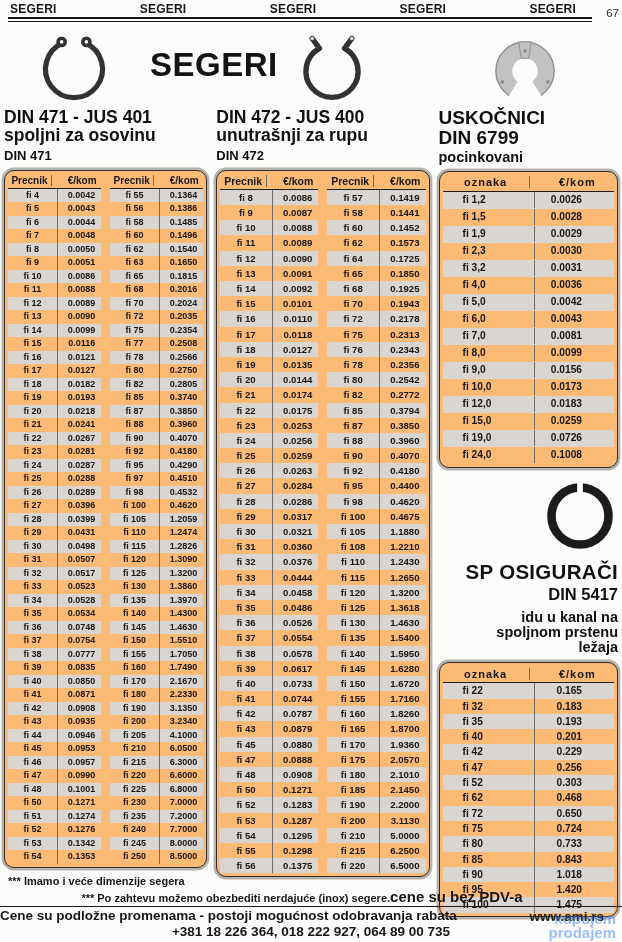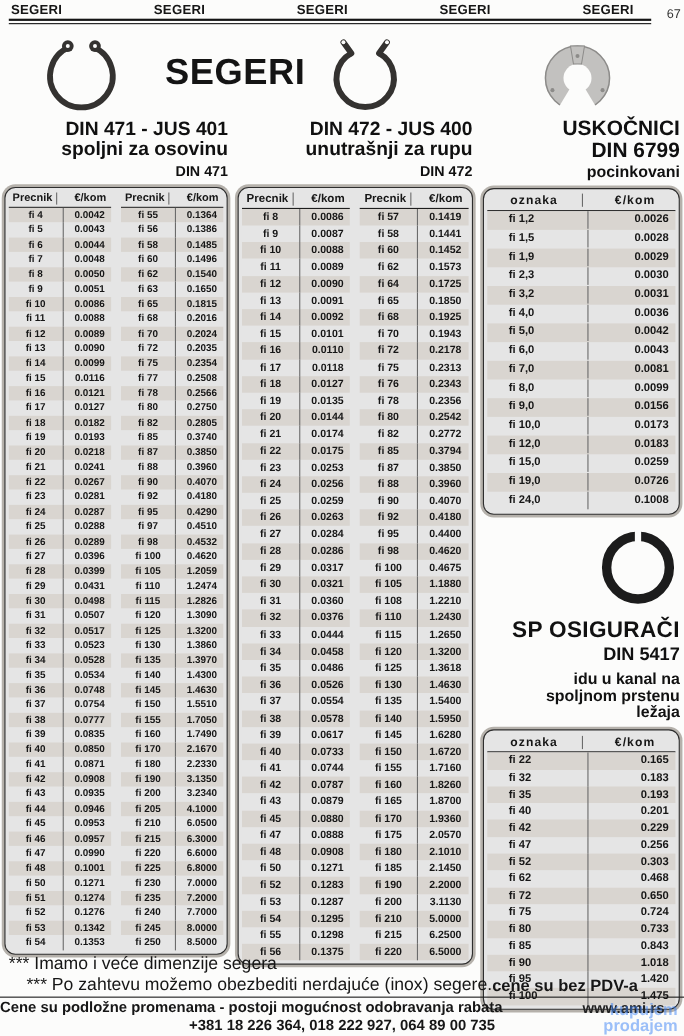--- a/index.html
+++ b/index.html
@@ -13,29 +13,29 @@
   .topbar{display:flex;justify-content:space-between;padding:2px 14px 0 10px;width:566px;}
   .topbar span{font-weight:bold;font-size:12px;letter-spacing:.2px;}
   .toprule{margin:1px 0 0 8px;width:584px;height:2px;border-top:2.6px solid #151515;border-bottom:1.3px solid #151515;}
   .pagenum{position:absolute;top:7px;right:3px;font-size:11.5px;color:#333;}
   
   .titlerow{position:relative;height:84px;margin-top:2px;}
   .titlerow .big-title{position:absolute;left:150px;top:22px;font-size:33px;font-weight:bold;letter-spacing:.5px;color:#141414;}
   .icon-abs{position:absolute;}
   
   .cols{display:flex;align-items:flex-start;padding:0 4px;gap:9px;}
-  .colhead{text-align:right;font-weight:bold;line-height:1.04;color:#101010;}
+  .colhead{text-align:left;font-weight:bold;line-height:1.04;color:#101010;}
   .c1{width:205px;}.c2{width:215px;}.c3{width:181px;}
   .c1 .t1,.c2 .t1{font-size:17.5px;}
   .c1 .t3,.c2 .t3{font-size:13px;margin:5px 0 7px;}
   .c3 .t1{font-size:19px;}
   .c3 .t3{font-size:14.5px;margin:2px 0 6px;}
   
   .tblwrap{
-    border:1.7px solid #2e2e2e;border-radius:10px;background:#e5e5e5;
+    border:1.7px solid #2e2e2e;border-radius:10px;background:#fdba74;
     box-shadow:0 0 0 2.4px #b5b1ab;padding:2px 3px 3px;
   }
   .pair{display:flex;gap:9px;}
   .sub{flex:1;min-width:0;}
   .thead{display:flex;font-weight:bold;border-bottom:1.7px solid #1d1d1d;align-items:center;}
   .thead span{display:block;}
   .trow{display:flex;align-items:center;}
   .trow:nth-child(odd){background:#d9d5d0;}
   .tcell{display:block;font-weight:bold;white-space:nowrap;overflow:hidden;}
   .tcell:first-child{width:53%;text-align:center;border-right:1px solid #6b6b6b;}
@@ -46,32 +46,32 @@
   .din471 .thead{font-size:10px;height:15px;}
   .din471 .trow{height:13.5px;font-size:9px;line-height:13.5px;}
   
   .din472 .thead{font-size:10.5px;height:16px;}
   .din472 .trow{height:15.2px;font-size:9.6px;line-height:15.2px;}
   
   .wide .thead{font-size:11px;height:17px;letter-spacing:1px;}
   .wide .thead span:first-child,.wide .tcell:first-child{width:54%;}
   .wide .thead span:last-child,.wide .tcell:last-child{width:46%;}
   .wide .tcell:first-child{text-align:left;padding-left:20px;box-sizing:border-box;}
-  .wide .tcell:last-child{padding-right:6px;}
+  .wide .tcell:last-child{padding-right:32px;}
   .usko .trow{height:17px;font-size:10.2px;line-height:16.2px;}
   .sp-t .trow{height:15.3px;font-size:10.2px;line-height:15.3px;}
   
   .spmid{text-align:right;font-weight:bold;color:#111;}
   .spmid .ring{margin:10px auto 2px;}
   .sp-title{font-size:20.5px;letter-spacing:.3px;}
   .sp-sub{font-size:16.5px;margin-top:1px;}
   .sp-note{font-size:14.5px;line-height:1.05;margin:6px 0 7px;}
   
   .footer{position:absolute;left:0;bottom:0;width:622px;}
-  .fnote{font-weight:normal;font-size:16px;padding-left:8px;line-height:1.2;}
+  .fnote{font-weight:bold;font-size:11px;padding-left:8px;line-height:1.2;}
   .frow2{display:flex;justify-content:center;align-items:flex-end;border-bottom:1.6px solid #1a1a1a;padding-bottom:1px;}
   .novat{font-size:15px;font-weight:bold;padding-right:26px;}
   .fcenter{text-align:left;font-weight:bold;font-size:13.5px;margin-top:1px;position:relative;}
   .fphones{text-align:center;font-weight:bold;font-size:13.5px;margin:1px 0 3px;}
   .website{position:absolute;right:18px;top:1px;font-size:13.5px;font-weight:bold;color:#222;}
   .watermark{
     position:absolute;right:6px;bottom:2px;color:#3b82f6;opacity:.5;
     font-weight:bold;font-size:15px;line-height:.95;text-align:right;pointer-events:none;margin-top:48px;
   }
 </style>

